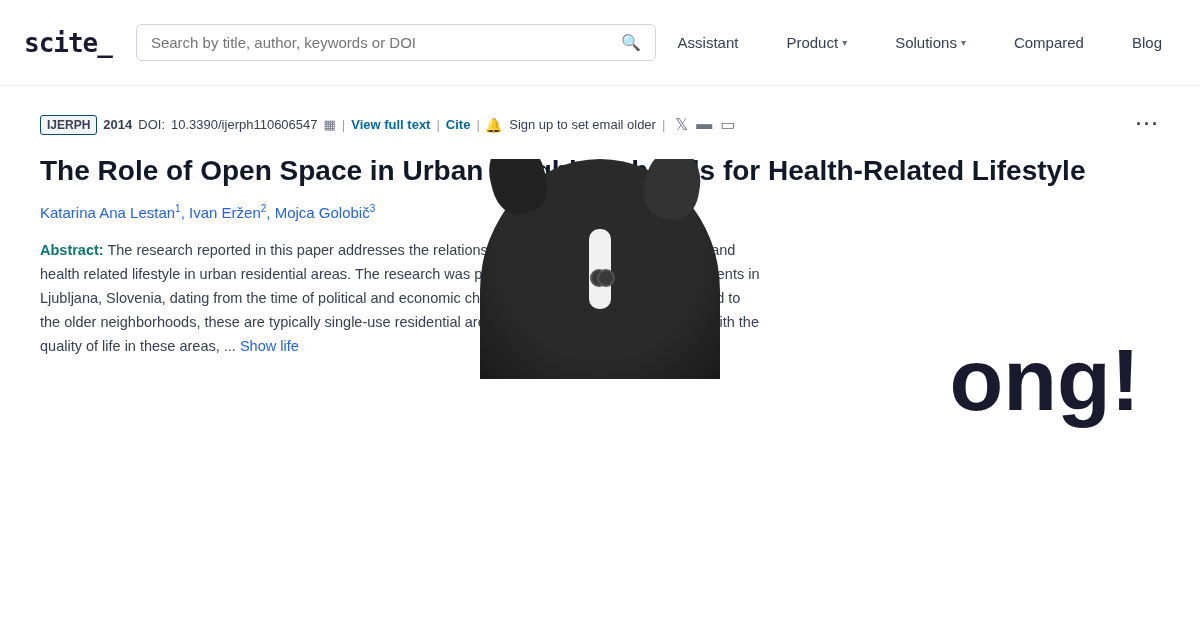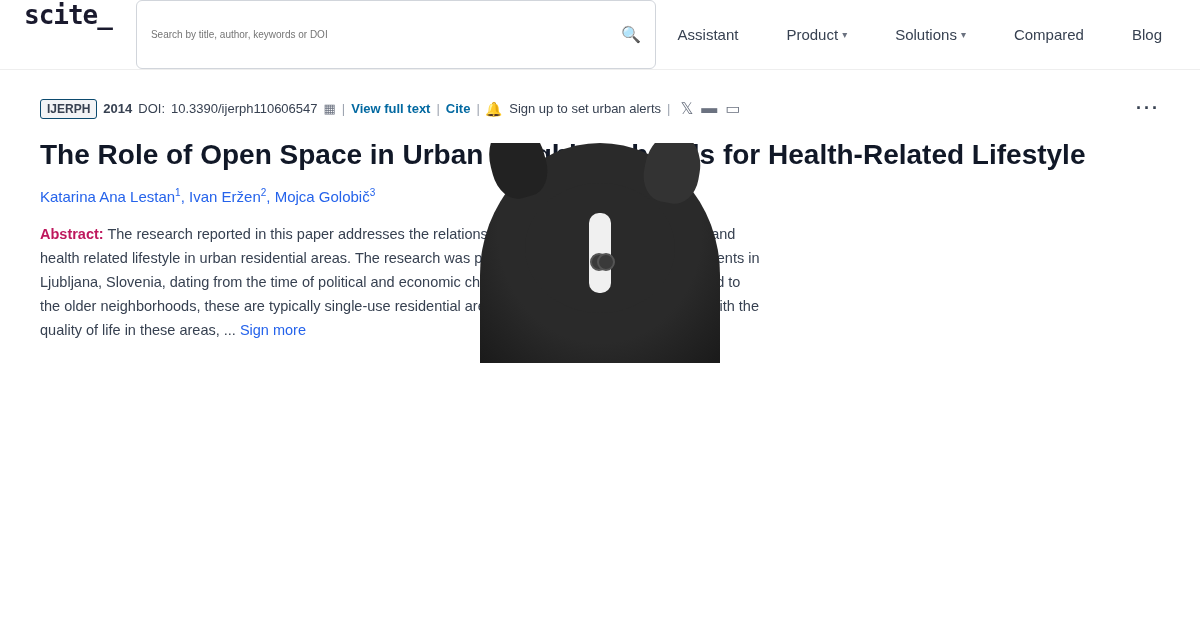--- a/index.html
+++ b/index.html
@@ -1,33 +1,33 @@
 <!DOCTYPE html>
 <html><head>
   <meta charset="utf-8">
   <style>
     * { margin: 0; padding: 0; box-sizing: border-box; }
     body { font-family: -apple-system, BlinkMacSystemFont, 'Segoe UI', Arial, sans-serif; background: #fff; width: 1200px; height: 630px; overflow: hidden; }
 
     
     nav {
-      display: flex; 
-      padding: 0 24px; height: 70px;
+      display: flex; align-items: center;
+      padding: 0 24px; height: 86px;
       border-bottom: 1px solid #eee;
       background: #fff;
     }
     .search-bar {
       display: flex; align-items: center;
       border: 1.5px solid #d1d5db; border-radius: 6px;
       padding: 8px 14px; flex: 1; max-width: 520px;
       background: #fff;
     }
     .search-bar input {
       border: none; outline: none; flex: 1;
-      font-size: 10px; color: #0f766e;
+      font-size: 15px; color: #0f766e;
       background: transparent;
     }
     .search-icon { color: #6b7280; font-size: 16px; cursor: pointer; }
     .nav-links {
       display: flex; align-items: center; margin-left: auto; gap: 20px;
     }
     .nav-item {
       padding: 8px 14px; font-size: 15px; color: #374151;
       cursor: pointer; display: flex; align-items: center; gap: 4px;
       border-radius: 4px;
@@ -74,21 +74,21 @@
       font-size: 15px; color: #2563eb; margin-bottom: 18px;
     }
     .authors span { cursor: pointer; }
     .authors sup { font-size: 10px; }
 
     
     .abstract {
       font-size: 14.5px; color: #374151; line-height: 1.65;
       max-width: 720px;
     }
-    .abstract-label { font-weight: 700; color: #be185d; }
+    .abstract-label { font-weight: 700; color: #0f766e; }
     .show-more { color: #2563eb; cursor: pointer; }
 
     
     .overlay-text {
       position: absolute;
       top: 250px; right: 60px;
       font-size: 88px; font-weight: 900;
       color: #1a1a2e;
       z-index: 10;
       line-height: 1;
@@ -188,44 +188,45 @@
     <span class="year">2014</span>
     <span class="doi">DOI:</span>
     <span class="doi">10.3390/ijerph110606547</span>
     <span class="copy-icon">▦</span>
     <span class="separator">|</span>
     <a class="link-blue">View full text</a>
     <span class="separator">|</span>
     <a class="link-blue">Cite</a>
     <span class="separator">|</span>
     <span class="bell-icon">🔔</span>
-    <span style="cursor:pointer;color:#374151;">Sign up to set urban alerts</span>
+    <span style="cursor:pointer;color:#374151;">Sign up to set email older</span>
     <span class="separator">|</span>
     <div class="social-icons">
       <span class="social-icon">𝕏</span>
       <span class="social-icon">▬</span>
       <span class="social-icon">▭</span>
     </div>
     <span class="more-btn">···</span>
   </div>
 
   <h1 class="article-title">The Role of Open Space in Urban Neighbourhoods for Health-Related Lifestyle</h1>
 
   <div class="authors">
     <span>Katarina Ana Lestan<sup>1</sup></span>,
     <span> Ivan Eržen<sup>2</sup></span>,
     <span> Mojca Golobič<sup>3</sup></span>
   </div>
 
   <div class="abstract">
     <span class="abstract-label">Abstract:</span>
     <span> The research reported in this paper addresses the relationship between quality of open space and health related lifestyle in urban residential areas. The research was performed in the residential developments in Ljubljana, Slovenia, dating from the time of political and economic changes in the early nineties. Compared to the older neighborhoods, these are typically single-use residential areas, with s... research is concerned with the quality of life in these areas, ... </span>
-    <a class="show-more">Sign more</a>
-  </div>
-
+    <a class="show-more">Show life</a>
+  </div>
+
+  <div class="overlay-text">ong!</div>
 
   <div class="dog-container">
     <div class="dog-silhouette">
       <div class="dog-ear-left"></div>
       <div class="dog-ear-right"></div>
       <div class="dog-face">
         <div class="dog-stripe"></div>
         <div class="dog-eye-left"></div>
         <div class="dog-eye-right"></div>
       </div>

